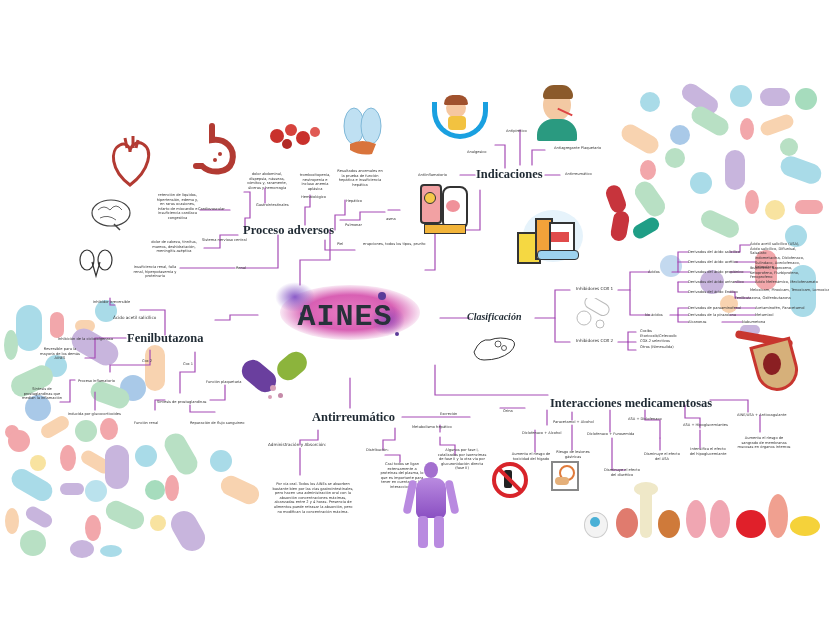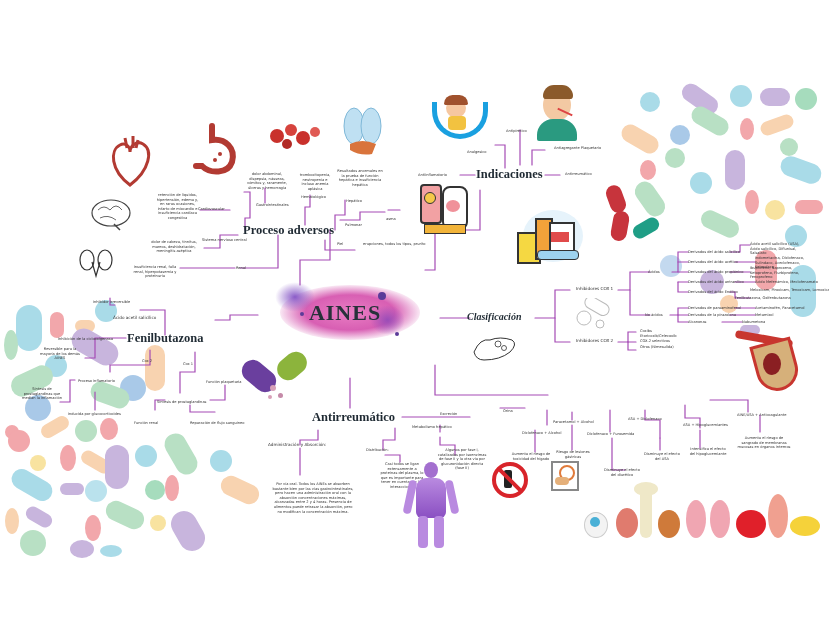--- a/index.html
+++ b/index.html
@@ -4,21 +4,21 @@
 <style>
   html,body{margin:0;padding:0;background:#ffffff;}
   body{width:829px;height:640px;position:relative;overflow:hidden;font-family:"DejaVu Sans","Liberation Sans",sans-serif;}
   #canvas{position:absolute;left:0;top:0;width:829px;height:640px;}
   .node{position:absolute;color:#1f2a33;white-space:nowrap;}
   .title{font-weight:bold;color:#1f2a33;font-family:Liberation Serif, serif;}
   .t-big{font-size:12.5px;}
   .t-sm{font-size:4.2px;line-height:5.2px;color:#333;}
   .t-xs{font-size:3.6px;line-height:4.6px;color:#333;}
   .wrap{white-space:normal;text-align:center;}
-  .aines{position:absolute;left:290px;top:300px;width:110px;font-family:Liberation Serif, serif;font-size:22px;font-weight:bold;color:#27313a;text-align:center;letter-spacing:1px;}
+  .aines{position:absolute;left:290px;top:300px;width:110px;font-family:Liberation Mono, monospace;font-size:30px;font-weight:bold;color:#27313a;text-align:center;letter-spacing:1px;}
   .blob{position:absolute;border-radius:50%;}
   .pill{position:absolute;border-radius:999px;}
   svg.lines{position:absolute;left:0;top:0;}
   .icon{position:absolute;}
 </style>
 </head>
 <body>
 
 <div id="canvas">
 
@@ -374,20 +374,21 @@
 
   <div class="icon" style="left:402px;top:462px;width:60px;height:88px;">
     <div class="blob" style="left:22px;top:0;width:14px;height:16px;background:#a36fcf;"></div>
     <div style="position:absolute;left:14px;top:16px;width:30px;height:40px;background:linear-gradient(#b98ae0,#8a4fc2);border-radius:10px 10px 6px 6px;"></div>
     <div style="position:absolute;left:4px;top:18px;width:8px;height:34px;background:#b98ae0;border-radius:4px;transform:rotate(12deg);"></div>
     <div style="position:absolute;left:46px;top:18px;width:8px;height:34px;background:#b98ae0;border-radius:4px;transform:rotate(-12deg);"></div>
     <div style="position:absolute;left:16px;top:54px;width:10px;height:32px;background:#b98ae0;border-radius:4px;"></div>
     <div style="position:absolute;left:32px;top:54px;width:10px;height:32px;background:#b98ae0;border-radius:4px;"></div>
   </div>
 
+  <div class="node title t-big" style="left:550px;top:396px;">Interacciones medicamentosas</div>
   <div class="node t-xs" style="left:522px;top:431px;">Diclofenaco + Alcohol</div>
   <div class="node t-xs wrap" style="left:510px;top:452px;width:42px;">Aumenta el riesgo de toxicidad del hígado</div>
   <div class="node t-xs" style="left:553px;top:420px;">Paracetamol + Alcohol</div>
   <div class="node t-xs wrap" style="left:555px;top:450px;width:36px;">Riesgo de lesiones gástricas</div>
   <div class="node t-xs" style="left:587px;top:432px;">Diclofenaco + Furosemida</div>
   <div class="node t-xs wrap" style="left:604px;top:468px;width:36px;">Disminuye el efecto del diurético</div>
   <div class="node t-xs" style="left:628px;top:417px;">ASA + Diclofenaco</div>
   <div class="node t-xs wrap" style="left:642px;top:452px;width:40px;">Disminuye el efecto del ASA</div>
   <div class="node t-xs" style="left:683px;top:423px;">ASA + Hipoglucemiantes</div>
   <div class="node t-xs wrap" style="left:688px;top:447px;width:40px;">Intensifica el efecto del hipoglucemiante</div>

